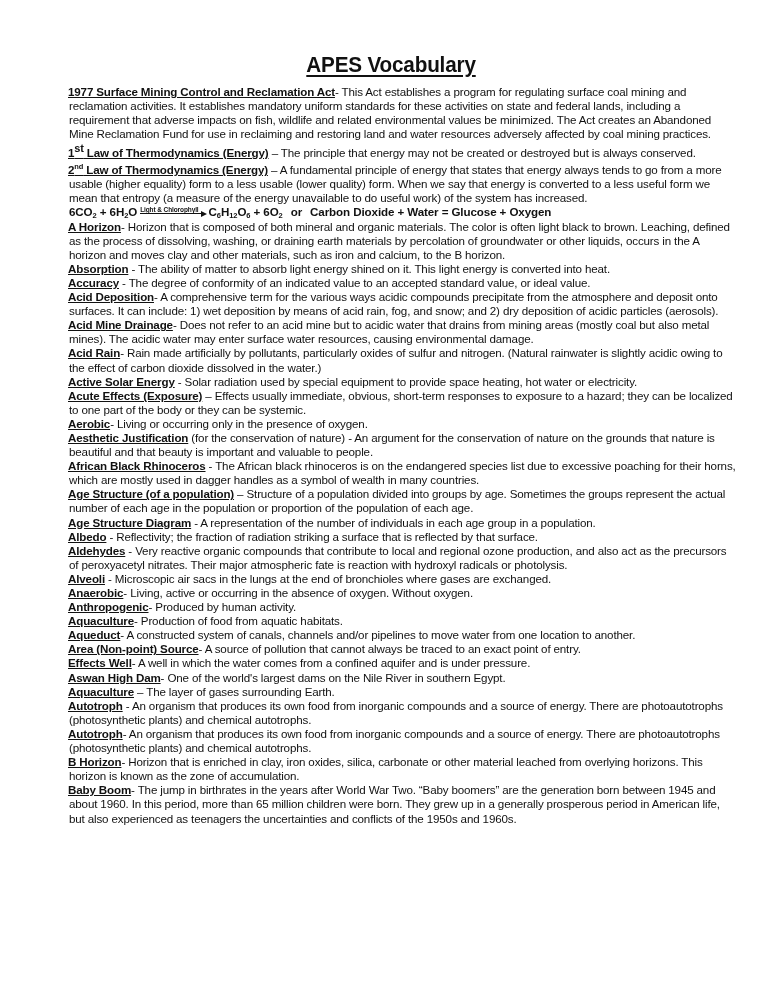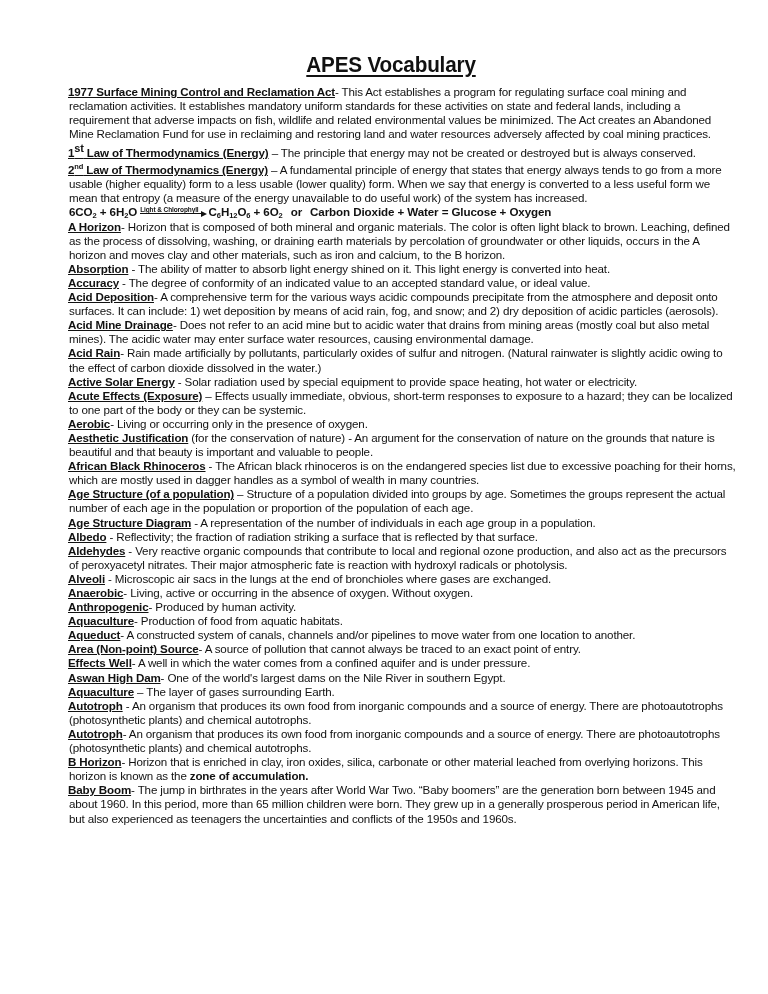--- a/index.html
+++ b/index.html
@@ -30,21 +30,21 @@
   .arrow {
     display: inline-block; position: relative; font-size: 6.5px; font-weight: bold;
     vertical-align: 4px; padding-right: 6px; margin: 0 4px 0 3px;
     border-bottom: 1px solid #111; line-height: 7px;
   }
   .arrow::after {
     content: ""; position: absolute; right: -2px; bottom: -4px;
     border-left: 6px solid #111; border-top: 3.5px solid transparent; border-bottom: 3.5px solid transparent;
   }
   .gap { display: inline-block; width: 8px; }
-  .b { font-weight: bold; }
+  .b { font-weight: normal; }
 </style>
 </head>
 <body>
 
 <div class="page">
   <div class="title">APES Vocabulary</div>
 
   <div class="entry"><span class="term">1977 Surface Mining Control and Reclamation Act</span><span>- </span><span>This Act establishes a program for regulating surface coal mining and reclamation activities. It establishes mandatory uniform standards for these activities on state and federal lands, including a requirement that adverse impacts on fish, wildlife and related environmental values be minimized. The Act creates an Abandoned Mine Reclamation Fund for use in reclaiming and restoring land and water resources adversely affected by coal mining practices.</span></div>
 
   <div class="entry"><span class="term"><span>1</span><sup style="font-size:11px">st</sup><span> Law of Thermodynamics (Energy)</span></span><span> – </span><span>The principle that energy may not be created or destroyed but is always conserved.</span></div>

